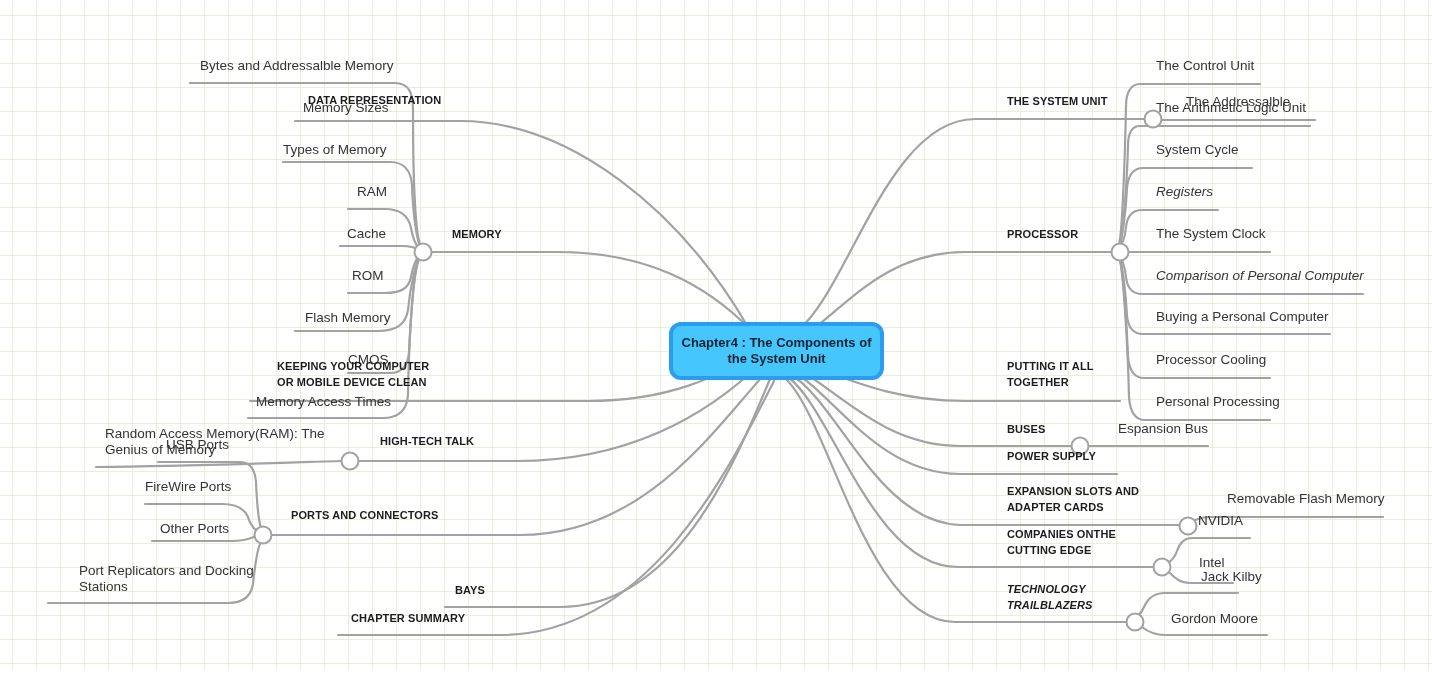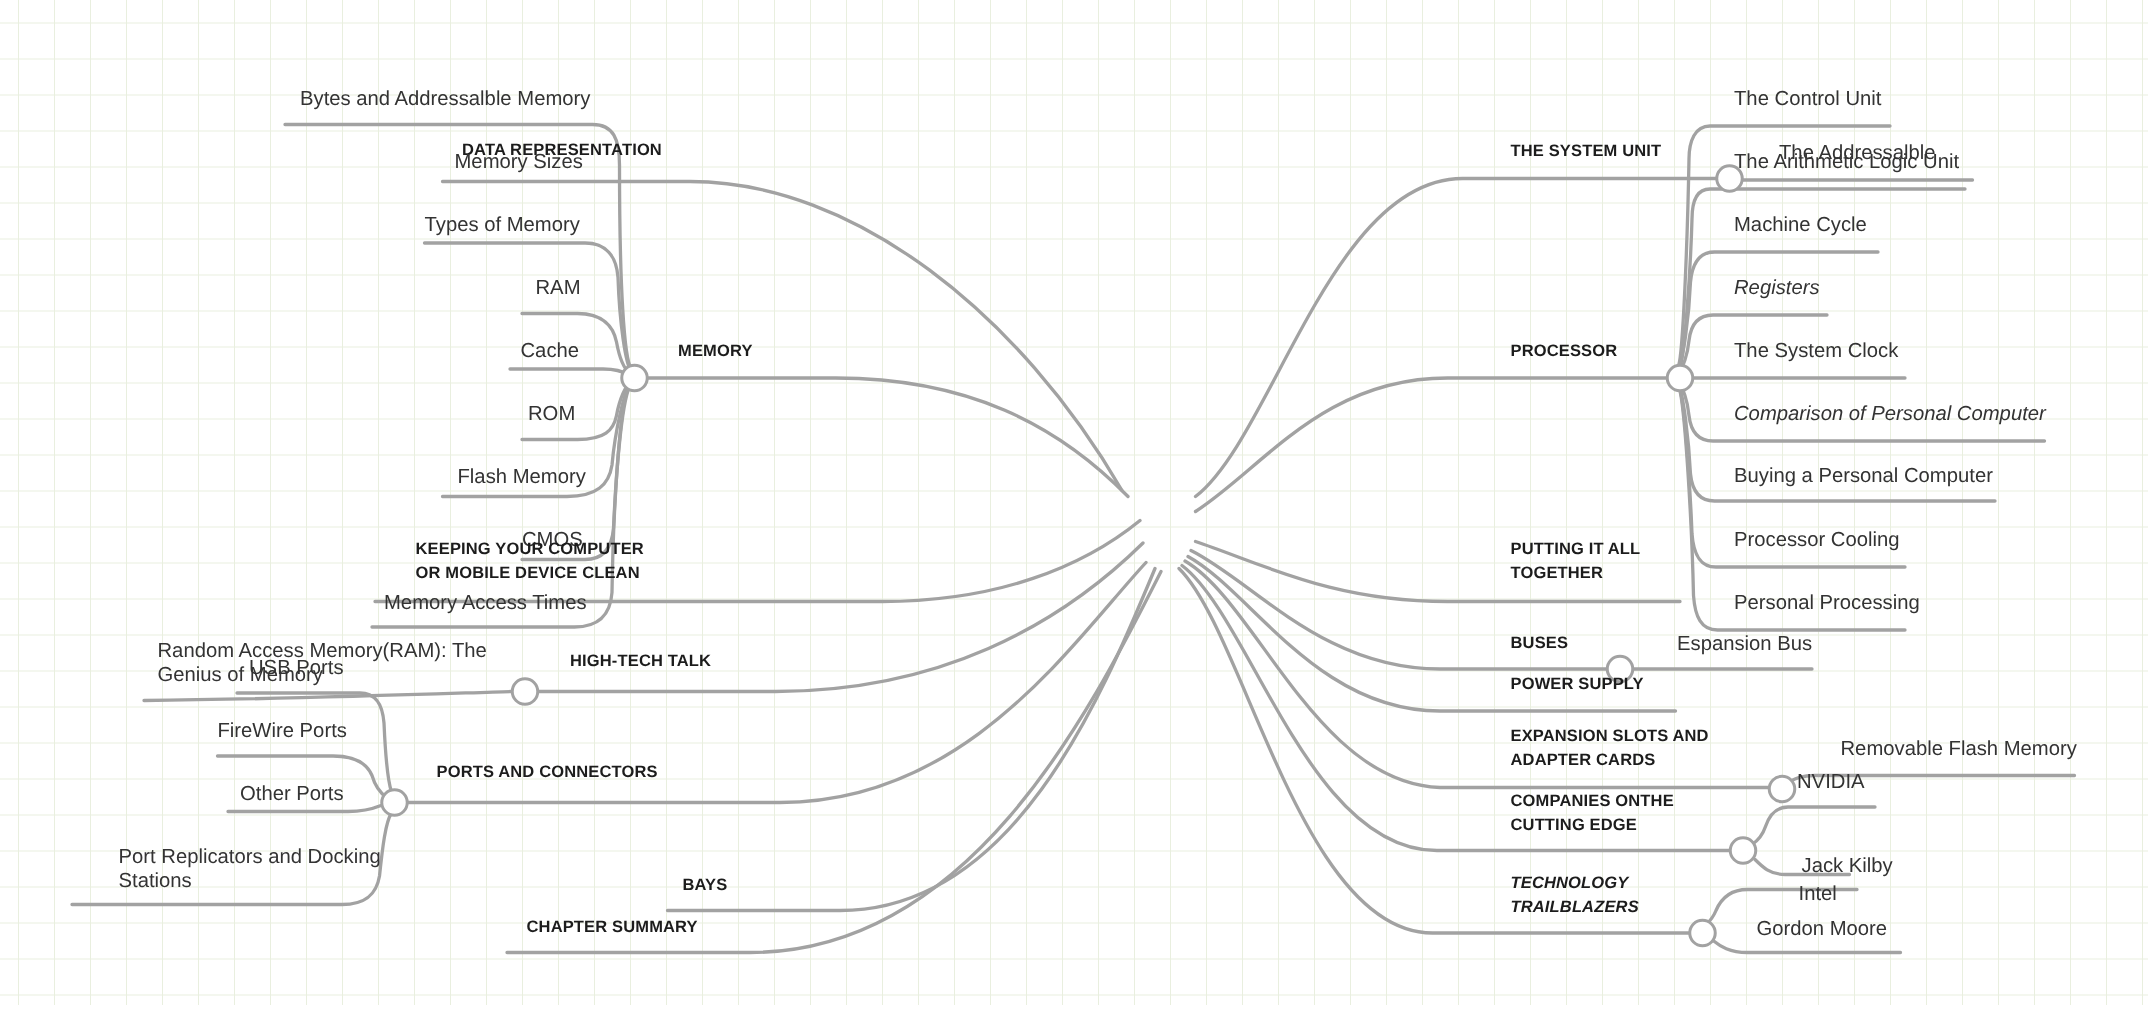--- a/index.html
+++ b/index.html
@@ -119,38 +119,42 @@
       <div class="label" style="left: 160px; top: 521px;">Other Ports</div>
       <div class="label bold" style="left: 291px; top: 507px;">PORTS AND CONNECTORS</div>
       <div class="label" style="left: 58px; top: 563px; margin-left: 21px;">Port Replicators and Docking
 Stations</div>
       <div class="label bold" style="left: 455px; top: 582px;">BAYS</div>
       <div class="label bold" style="left: 351px; top: 610px;">CHAPTER SUMMARY</div>
       <div class="label bold" style="left: 1007px; top: 93px;">THE SYSTEM UNIT</div>
       <div class="label" style="left: 1156px; top: 58px;">The Control Unit</div>
       <div class="label" style="left: 1186px; top: 94px;">The Addressalble</div>
       <div class="label" style="left: 1156px; top: 100px;">The Arithmetic Logic Unit</div>
-      <div class="label" style="left: 1156px; top: 142px;">Machine Cycle</div>
+      <div class="label" style="left: 1156px; top: 142px;">System Cycle</div>
       <div class="label" style="left: 1156px; top: 184px; font-style: italic;">Registers</div>
       <div class="label bold" style="left: 1007px; top: 226px;">PROCESSOR</div>
       <div class="label" style="left: 1156px; top: 226px;">The System Clock</div>
       <div class="label" style="left: 1156px; top: 268px; font-style: italic;">Comparison of Personal Computer</div>
       <div class="label" style="left: 1156px; top: 309px;">Buying a Personal Computer</div>
       <div class="label" style="left: 1156px; top: 352px;">Processor Cooling</div>
       <div class="label" style="left: 1156px; top: 394px;">Personal Processing</div>
       <div class="label bold" style="left: 1007px; top: 358px;">PUTTING IT ALL
 TOGETHER</div>
       <div class="label bold" style="left: 1007px; top: 421px;">BUSES</div>
       <div class="label" style="left: 1118px; top: 421px;">Espansion Bus</div>
       <div class="label bold" style="left: 1007px; top: 448px;">POWER SUPPLY</div>
       <div class="label bold" style="left: 1007px; top: 483px;">EXPANSION SLOTS AND
 ADAPTER CARDS</div>
       <div class="label" style="left: 1227px; top: 491px;">Removable Flash Memory</div>
       <div class="label" style="left: 1198px; top: 513px;">NVIDIA</div>
       <div class="label bold" style="left: 1007px; top: 526px;">COMPANIES ONTHE
 CUTTING EDGE</div>
-      <div class="label" style="left: 1199px; top: 588px;">Intel</div>
+      <div class="label" style="left: 1199px; top: 555px;">Intel</div>
       <div class="label" style="left: 1173px; top: 569px; margin-left: 28px;">Jack Kilby</div>
       <div class="label bold" style="left: 1007px; top: 581px; font-style: italic;">TECHNOLOGY
 TRAILBLAZERS</div>
       <div class="label" style="left: 1171px; top: 611px;">Gordon Moore</div>
     </div>
+  <div class="center-topic" id="center-topic" style="background: rgb(69, 198, 252); border: 4px solid rgb(43, 156, 240); color: rgb(12, 34, 51);">
+    <span>Chapter4 : The Components of</span>
+    <span>the System Unit</span>
+  </div>
 </div>
 
 </body></html>

